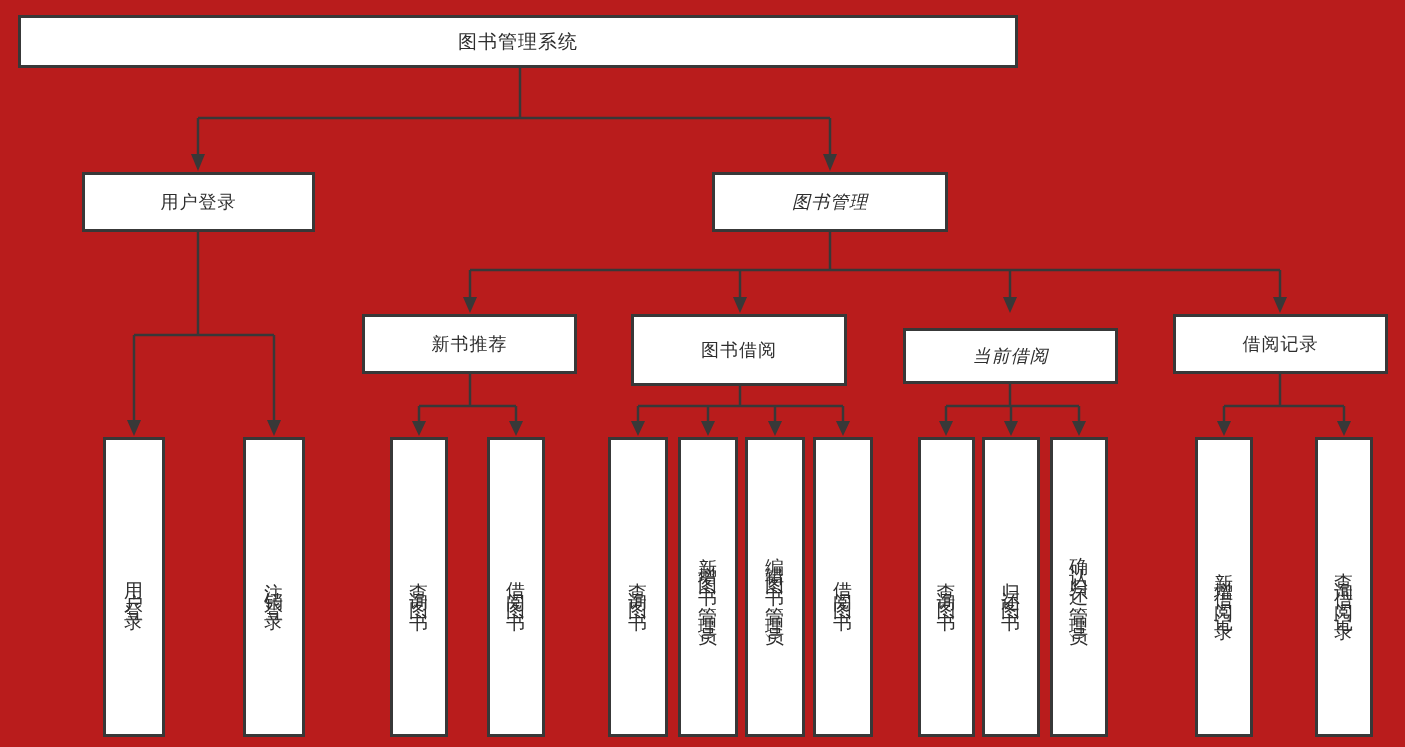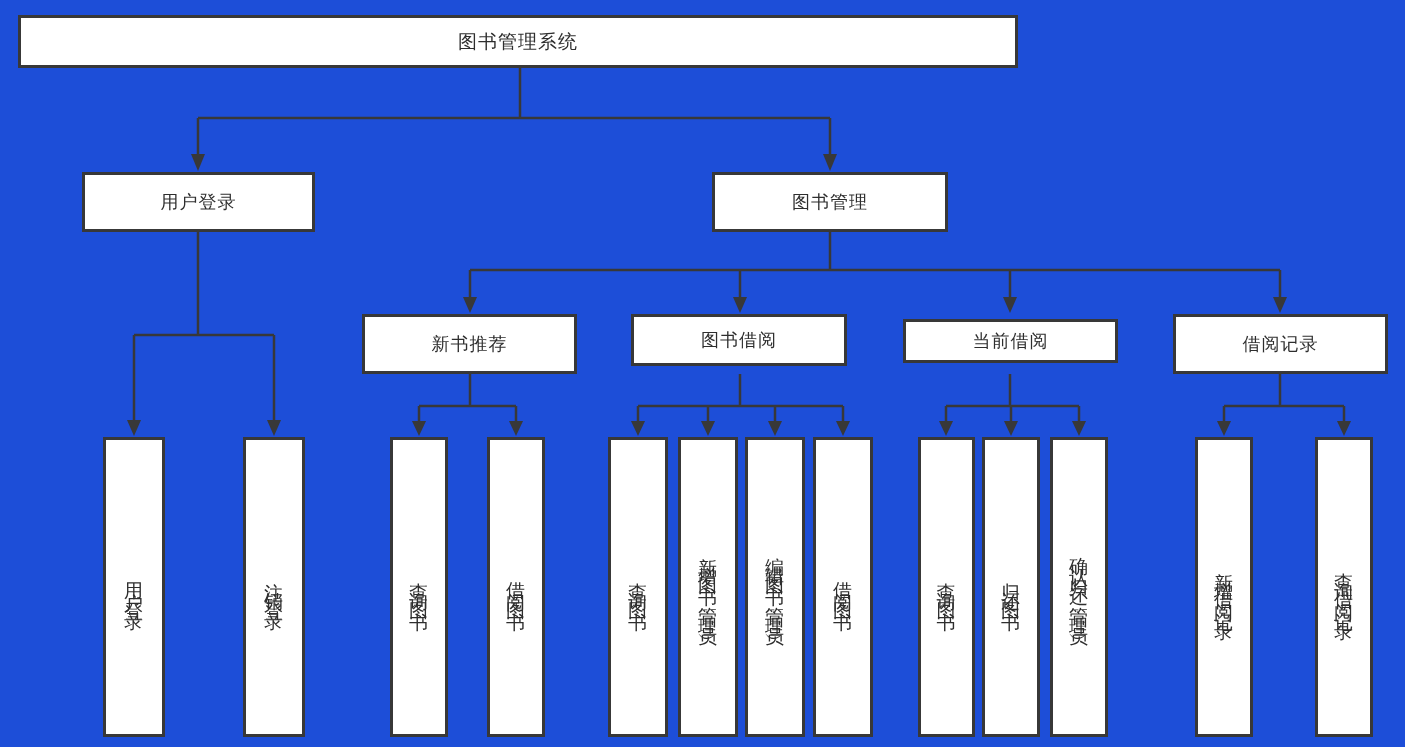--- a/index.html
+++ b/index.html
@@ -1,20 +1,20 @@
 <!DOCTYPE html>
 <html><head>
 <meta charset="utf-8">
 <style>
   html, body { margin: 0; padding: 0; background: #ffffff; }
   .stage {
     position: relative;
     width: 1405px;
     height: 747px;
-    background: #1d4ed8;
+    background: #b91c1c;
     font-family: "DejaVu Sans", "Liberation Sans", sans-serif;
     overflow: hidden;
   }
   .wires {
     position: absolute;
     left: 0; top: 0;
     width: 1405px; height: 747px;
     pointer-events: none;
   }
   .node {
@@ -120,31 +120,31 @@
     </g>
   </svg>
 
   <div class="node root-box h-label" style="left:18px; top:15px; width:1000px; height:53px;">
     <span>图书管理系统</span>
   </div>
 
   <div class="node h-label" style="left:82px; top:172px; width:233px; height:60px;">
     <span>用户登录</span>
   </div>
-  <div class="node h-label" style="left:712px; top:172px; width:236px; height:60px;">
+  <div class="node h-label" style="left:712px; top:172px; width:236px; height:60px;font-style:italic;">
     <span>图书管理</span>
   </div>
 
   <div class="node h-label" style="left:362px; top:314px; width:215px; height:60px;">
     <span>新书推荐</span>
   </div>
-  <div class="node h-label" style="left:631px; top:314px; width:216px; height:52px;">
+  <div class="node h-label" style="left:631px; top:314px; width:216px; height:72px;">
     <span>图书借阅</span>
   </div>
-  <div class="node h-label" style="left:903px; top:319px; width:215px; height:44px;">
+  <div class="node h-label" style="left:903px; top:328px; width:215px; height:56px;font-style:italic;">
     <span>当前借阅</span>
   </div>
   <div class="node h-label" style="left:1173px; top:314px; width:215px; height:60px;align-items:center;">
     <span>借阅记录</span>
   </div>
 
   <div class="node leaf" style="left:103px; top:437px; width:62px; height:300px;">
     <span class="vtext">用户登录</span>
   </div>
   <div class="node leaf" style="left:243px; top:437px; width:62px; height:300px;">

